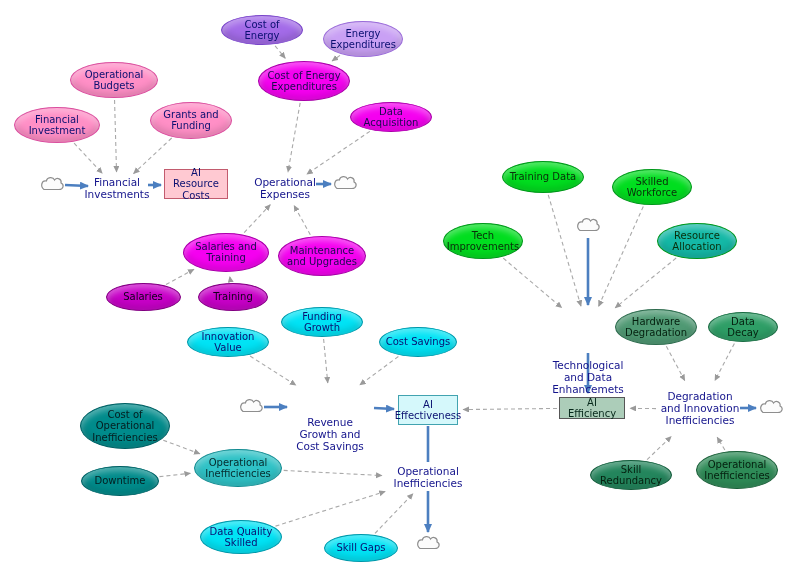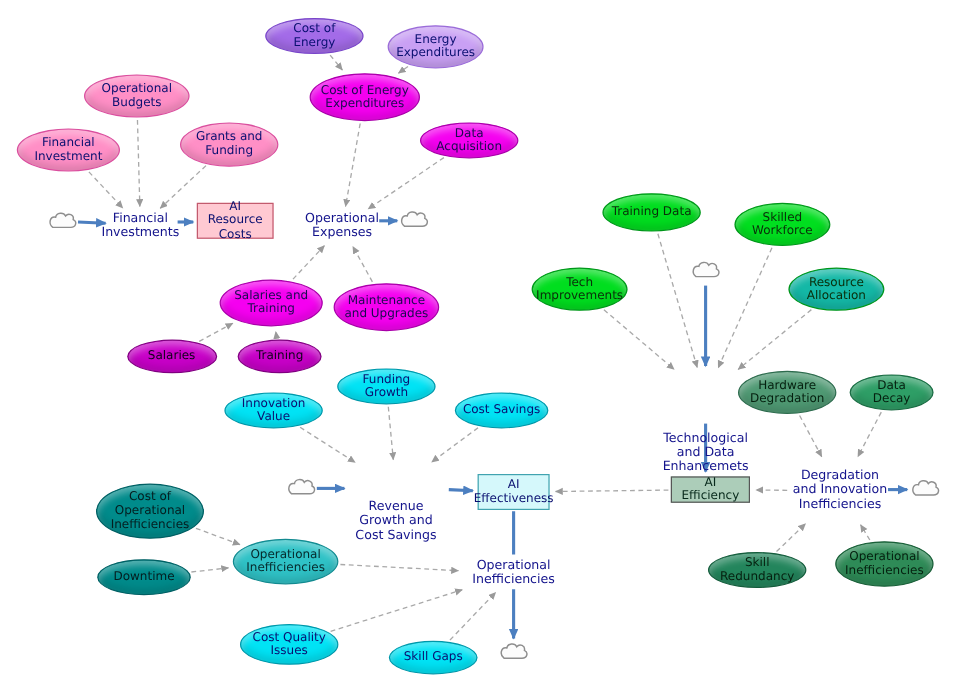--- a/index.html
+++ b/index.html
@@ -151,21 +151,21 @@
     <div class="shape ellipse" style="left: 80px; top: 403px; width: 90px; height: 46px; background: rgb(0, 139, 139); border-color: rgb(1, 95, 99); color: rgb(4, 29, 31);">
       <span>Cost of Operational Inefficiencies</span>
     </div>
     <div class="shape ellipse" style="left: 81px; top: 466px; width: 78px; height: 30px; background: rgb(0, 139, 139); border-color: rgb(1, 95, 99); color: rgb(4, 29, 31);">
       <span>Downtime</span>
     </div>
     <div class="shape ellipse" style="left: 194px; top: 449px; width: 88px; height: 38px; background: rgb(47, 194, 198); border-color: rgb(19, 138, 144); color: rgb(6, 42, 44);">
       <span>Operational Inefficiencies</span>
     </div>
     <div class="shape ellipse" style="left: 200px; top: 520px; width: 82px; height: 34px; background: rgb(0, 227, 245); border-color: rgb(0, 150, 168); color: rgb(10, 16, 112);">
-      <span>Cost Quality Issues</span>
+      <span>Data Quality Skilled</span>
     </div>
     <div class="shape ellipse" style="left: 324px; top: 534px; width: 74px; height: 28px; background: rgb(0, 227, 245); border-color: rgb(0, 150, 168); color: rgb(10, 16, 112);">
       <span>Skill Gaps</span>
     </div>
     <div class="shape box" style="left: 164px; top: 169px; width: 64px; height: 30px; background: rgb(255, 201, 210); border-color: rgb(194, 91, 110); color: rgb(10, 16, 112);">
       <span>AI Resource Costs</span>
     </div>
     <div class="shape box" style="left: 398px; top: 395px; width: 60px; height: 30px; background: rgb(213, 248, 251); border-color: rgb(65, 163, 176); color: rgb(10, 16, 112);">
       <span>AI Effectiveness</span>
     </div>

